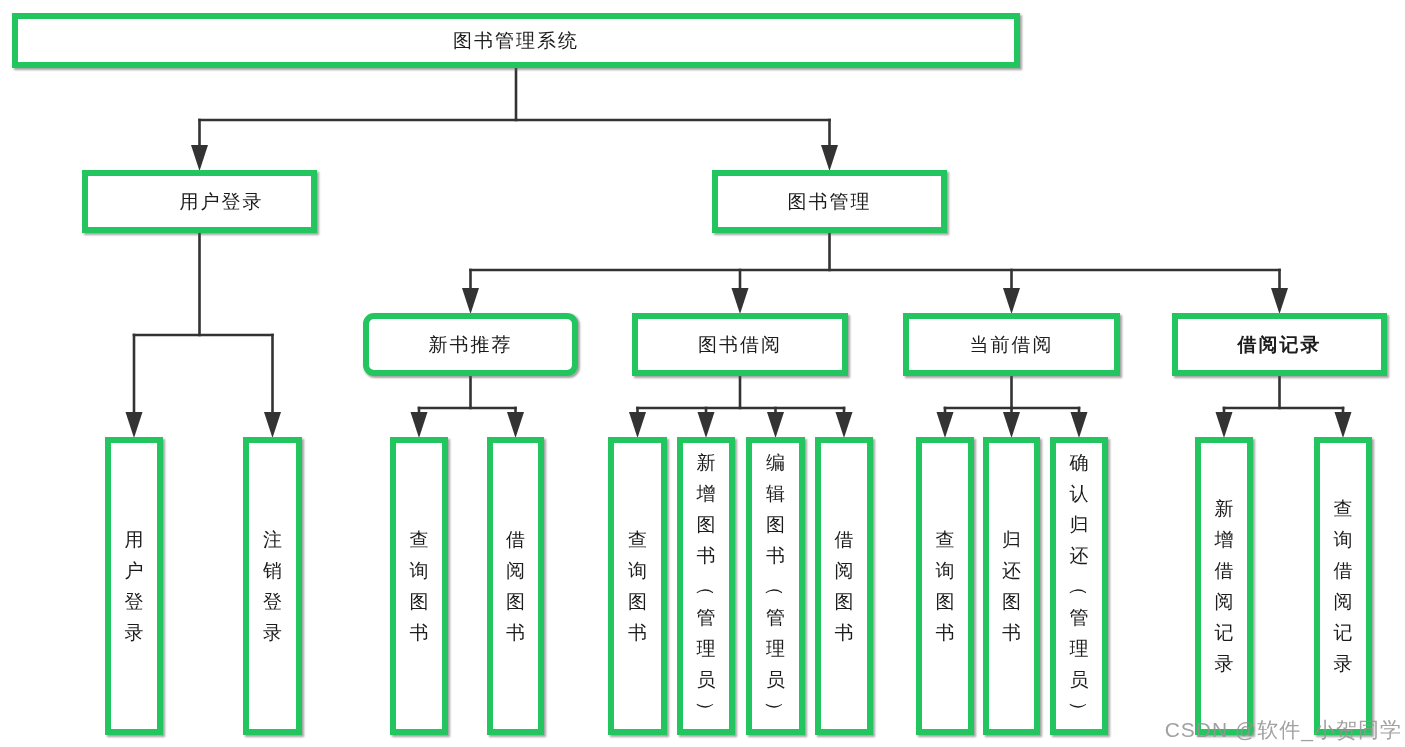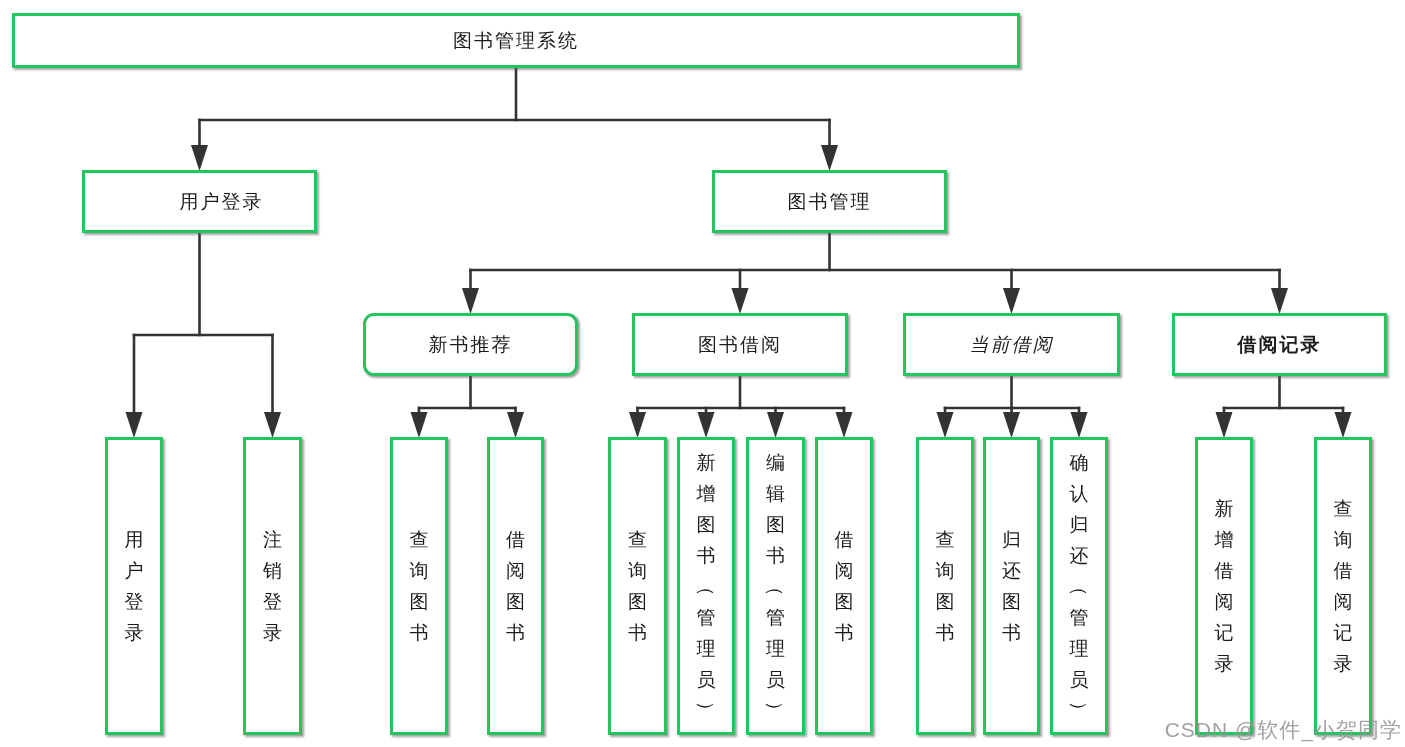--- a/index.html
+++ b/index.html
@@ -18,21 +18,21 @@
   #connector-svg {
     position: absolute;
     left: 0; top: 0;
     width: 1405px; height: 747px;
     z-index: 0;
   }
   .node {
     position: absolute;
     box-sizing: border-box;
     background: #ffffff;
-    border: 3px solid #22c55e;
+    border: 6px solid #22c55e;
     box-shadow: 1.5px 1.5px 2px rgba(90,90,90,0.55);
     display: flex;
     align-items: center;
     justify-content: center;
     z-index: 1;
   }
   .node .lab {
     color: #1c1c1c;
   }
   .horiz .lab {
@@ -134,21 +134,21 @@
     </div>
     <div class="node horiz" style="left: 712px; top: 170px; width: 235px; height: 63px; text-align: right;">
       <div class="lab">图书管理</div>
     </div>
     <div class="node horiz" style="left: 363px; top: 313px; width: 215px; height: 63px; border-radius: 11px;">
       <div class="lab">新书推荐</div>
     </div>
     <div class="node horiz" style="left: 632px; top: 313px; width: 216px; height: 63px;">
       <div class="lab">图书借阅</div>
     </div>
-    <div class="node horiz" style="left: 903px; top: 313px; width: 217px; height: 63px; font-style: italic;">
+    <div class="node horiz" style="left: 903px; top: 313px; width: 217px; height: 63px;">
       <div class="lab">当前借阅</div>
     </div>
     <div class="node horiz" style="left: 1172px; top: 313px; width: 215px; height: 63px; font-weight: bold;">
       <div class="lab">借阅记录</div>
     </div>
     <div class="node vert" style="left: 105px; top: 437px; width: 58px; height: 298px;">
       <div class="lab">
         <span>用</span>
         <span>户</span>
         <span>登</span>

